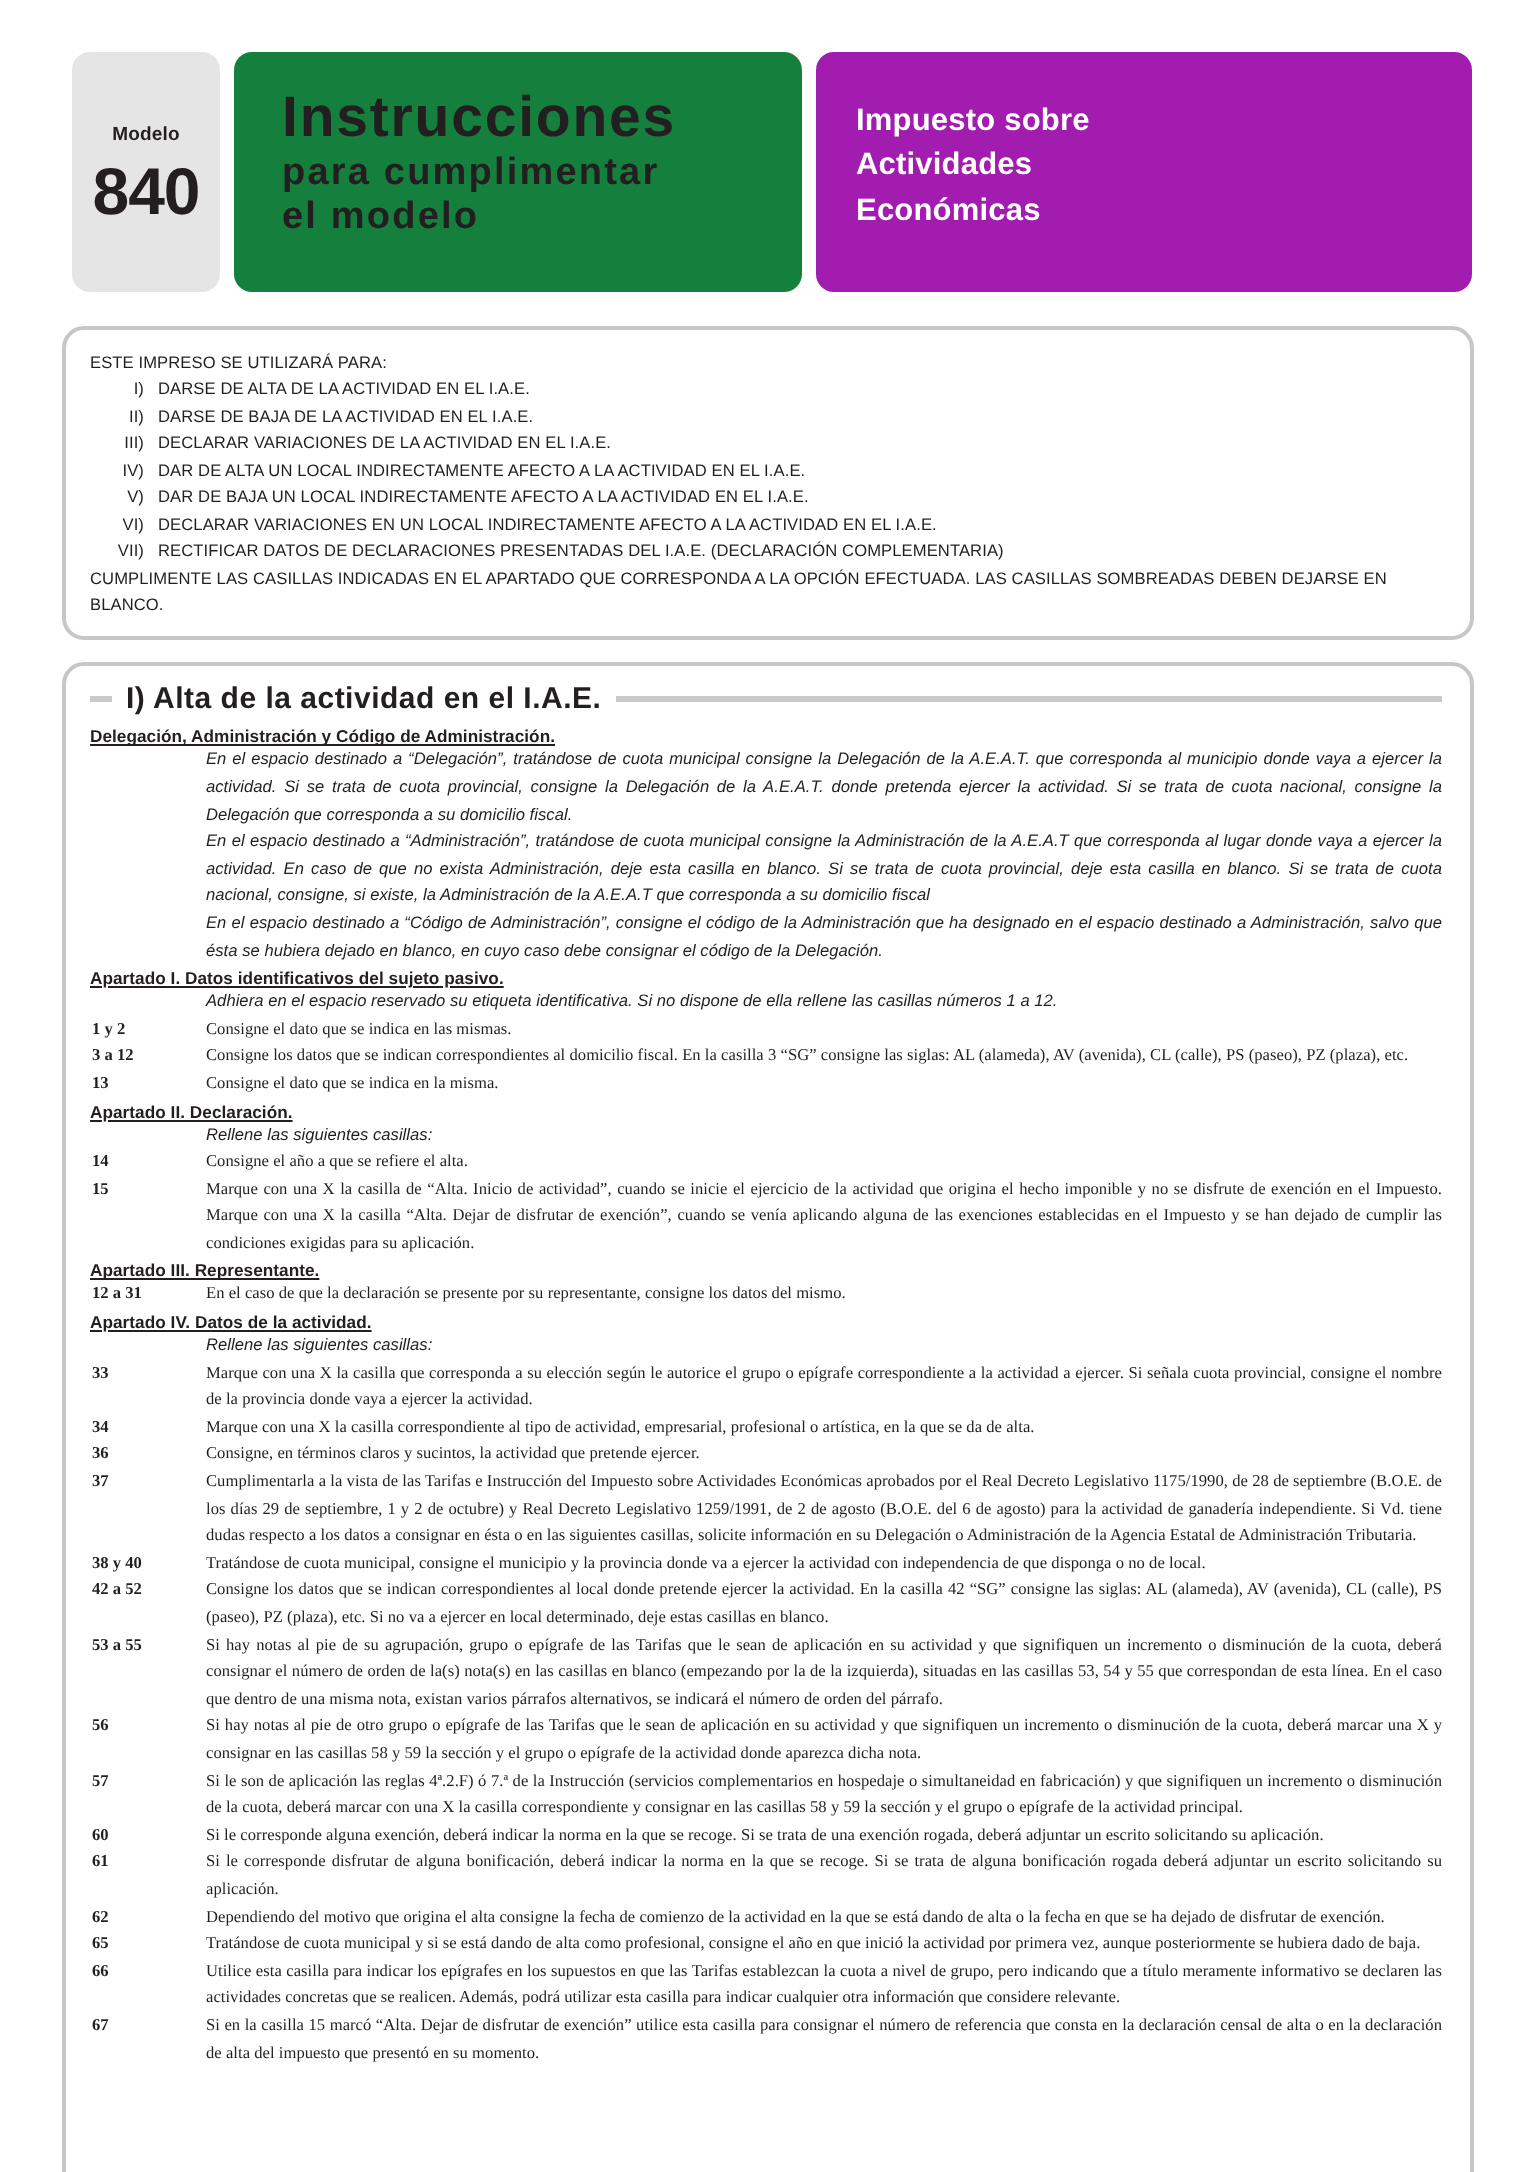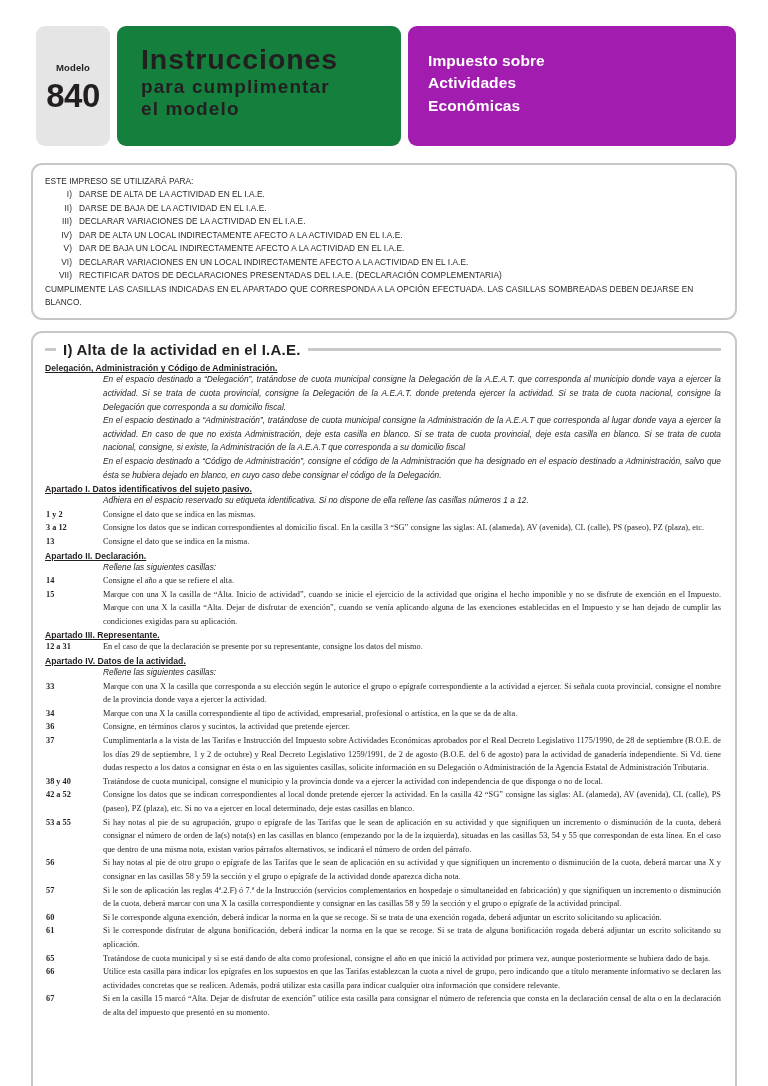--- a/index.html
+++ b/index.html
@@ -330,20 +330,24 @@
   </div>
   <div class="row">
     <span class="row-num">60</span>
     <span class="row-text">Si le corresponde alguna exención, deberá indicar la norma en la que se recoge. Si se trata de una exención rogada, deberá adjuntar un escrito solicitando su aplicación.</span>
   </div>
   <div class="row">
     <span class="row-num">61</span>
     <span class="row-text">Si le corresponde disfrutar de alguna bonificación, deberá indicar la norma en la que se recoge. Si se trata de alguna bonificación rogada deberá adjuntar un escrito solicitando su aplicación.</span>
   </div>
   <div class="row">
+    <span class="row-num">62</span>
+    <span class="row-text">Dependiendo del motivo que origina el alta consigne la fecha de comienzo de la actividad en la que se está dando de alta o la fecha en que se ha dejado de disfrutar de exención.</span>
+  </div>
+  <div class="row">
     <span class="row-num">65</span>
     <span class="row-text">Tratándose de cuota municipal y si se está dando de alta como profesional, consigne el año en que inició la actividad por primera vez, aunque posteriormente se hubiera dado de baja.</span>
   </div>
   <div class="row">
     <span class="row-num">66</span>
     <span class="row-text">Utilice esta casilla para indicar los epígrafes en los supuestos en que las Tarifas establezcan la cuota a nivel de grupo, pero indicando que a título meramente informativo se declaren las actividades concretas que se realicen. Además, podrá utilizar esta casilla para indicar cualquier otra información que considere relevante.</span>
   </div>
   <div class="row">
     <span class="row-num">67</span>
     <span class="row-text">Si en la casilla 15 marcó “Alta. Dejar de disfrutar de exención” utilice esta casilla para consignar el número de referencia que consta en la declaración censal de alta o en la declaración de alta del impuesto que presentó en su momento.</span>

